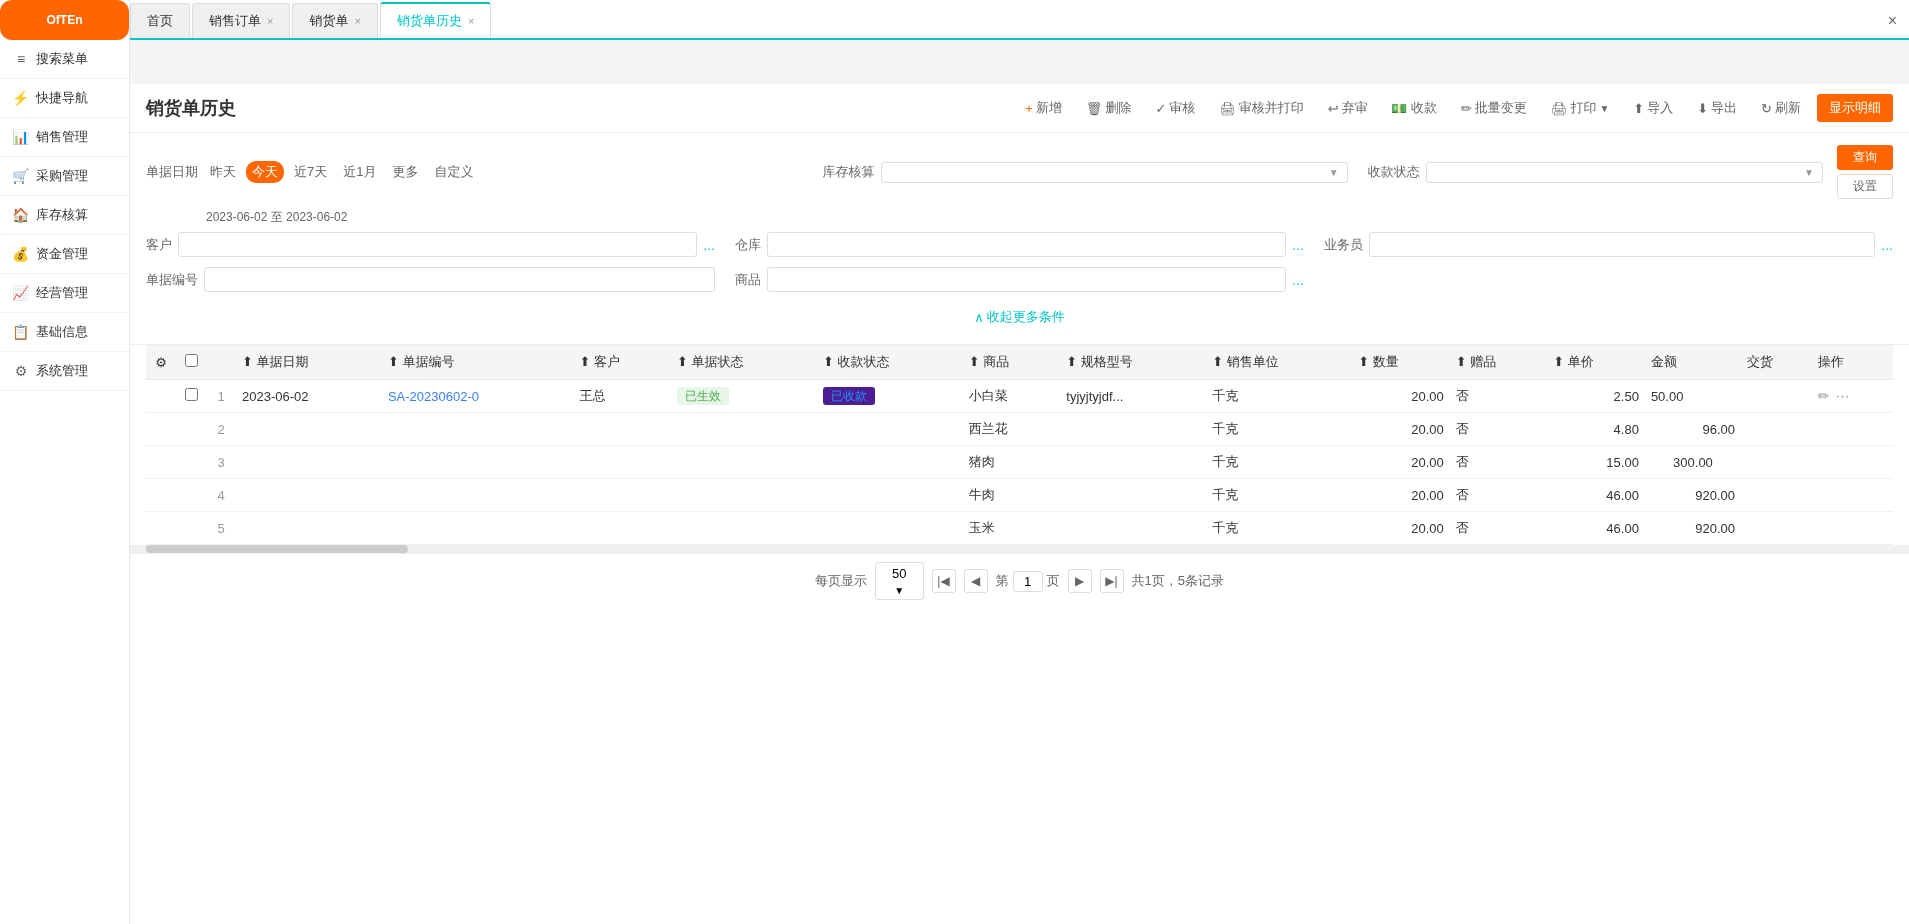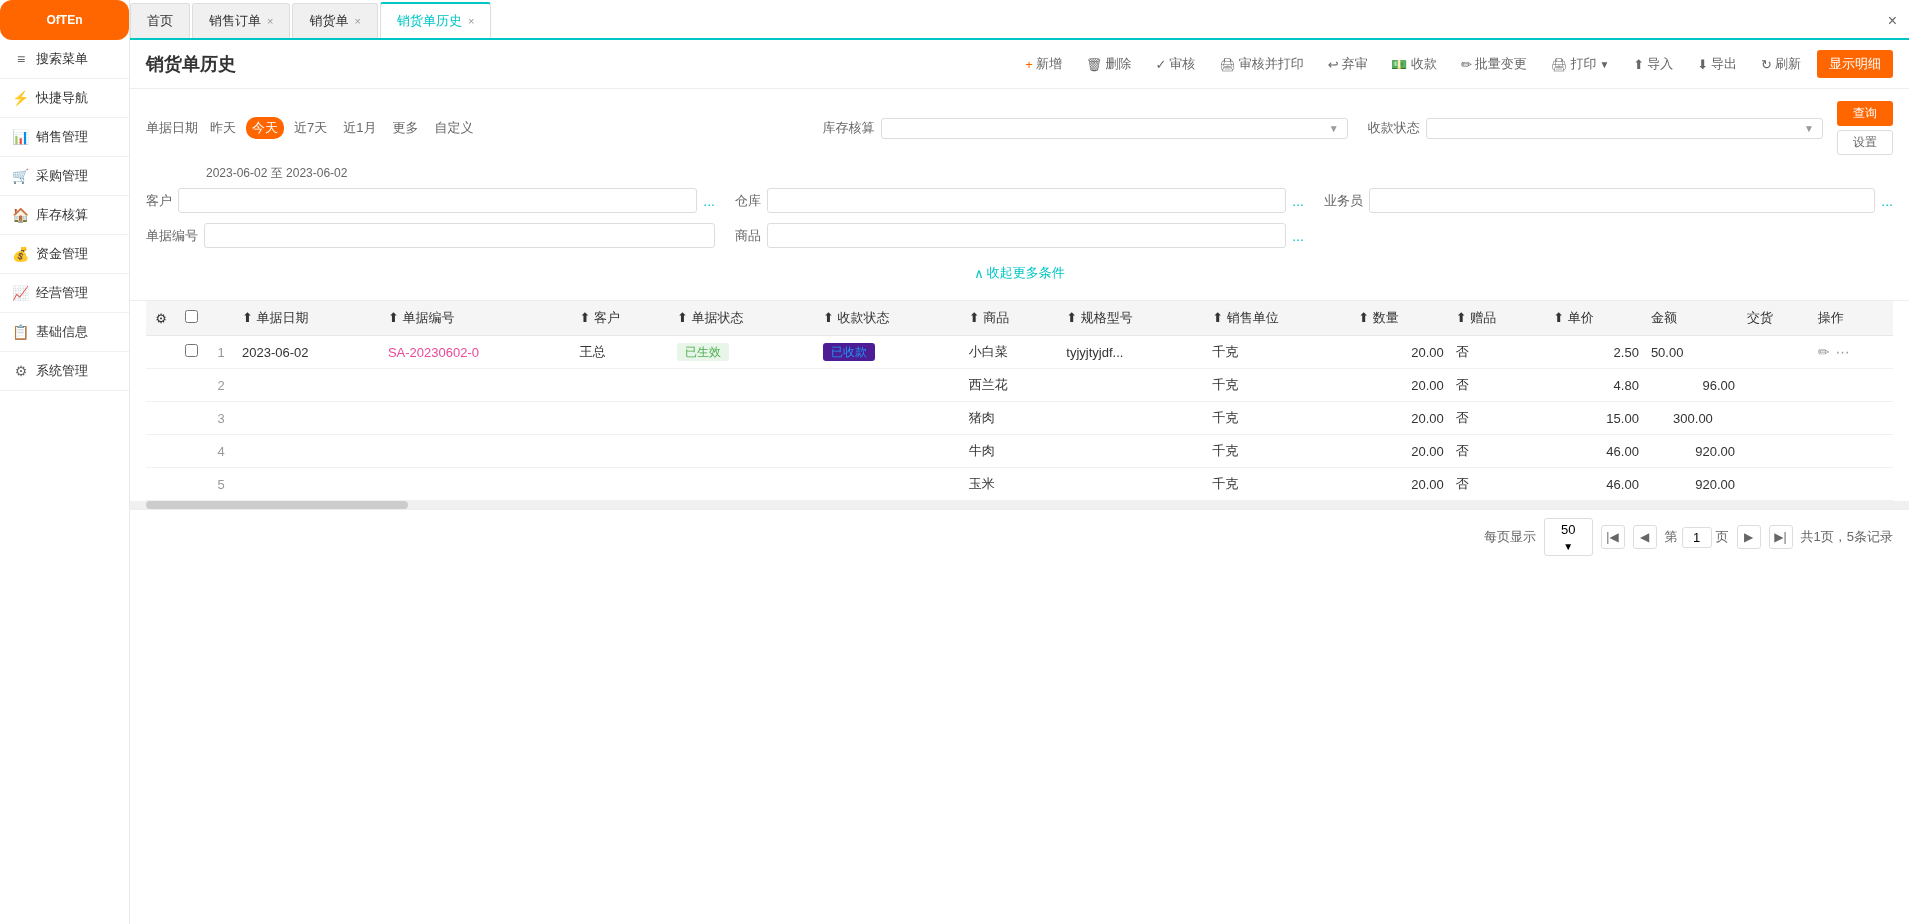--- a/index.html
+++ b/index.html
@@ -38,21 +38,21 @@
       height: 18px;
       margin-right: 6px;
       display: flex;
       align-items: center;
       justify-content: center;
       font-size: 14px;
       color: #666;
     }
 
     
-    .main { flex: 1; display: flex; flex-direction: column; overflow: hidden; }
+    .main { flex: 1; display: flex; flex-direction: column; overflow: hidden; gap: 44px; }
 
     
     .tab-bar {
       height: 40px;
       background: #fff;
       border-bottom: 2px solid #00c5c5;
       display: flex;
       align-items: flex-end;
     }
     .tab {
@@ -225,21 +225,21 @@
       color: #333;
       vertical-align: middle;
     }
     .badge {
       padding: 2px 8px;
       border-radius: 3px;
       font-size: 12px;
     }
     .badge-success { background: #e8f5e9; color: #4caf50; }
     .badge-paid { background: #4c1d95; color: #2196f3; }
-    .link-text { color: #ec4899; cursor: pointer; text-decoration: none; }
+    .link-text { color: #3b82f6; cursor: pointer; text-decoration: none; }
     .action-icons { display: flex; gap: 6px; }
     .action-icon { color: #999; cursor: pointer; font-size: 14px; }
     .gear-icon-cell { color: #999; cursor: pointer; }
 
     
     .table-footer {
       background: #fffbf0;
       border-top: 1px solid #e8e8e8;
       display: flex;
       align-items: center;
@@ -247,21 +247,21 @@
     }
     .footer-label { color: #666; width: 100px; }
     .footer-values { display: flex; flex: 1; }
     .footer-qty { text-align: right; padding-right: 60px; flex: 1; color: #333; font-weight: bold; }
     .footer-amount { text-align: right; padding-right: 20px; color: #333; font-weight: bold; }
 
     
     .pagination {
       display: flex;
       align-items: center;
-      justify-content: flex-end;
+      justify-content: center;
       padding: 8px 16px;
       gap: 8px;
       border-top: 1px solid #eee;
     }
     .pagination-label { color: #666; }
     .page-size-select {
       border: 1px solid #ddd;
       border-radius: 3px;
       padding: 3px 16px;
       font-size: 13px;

